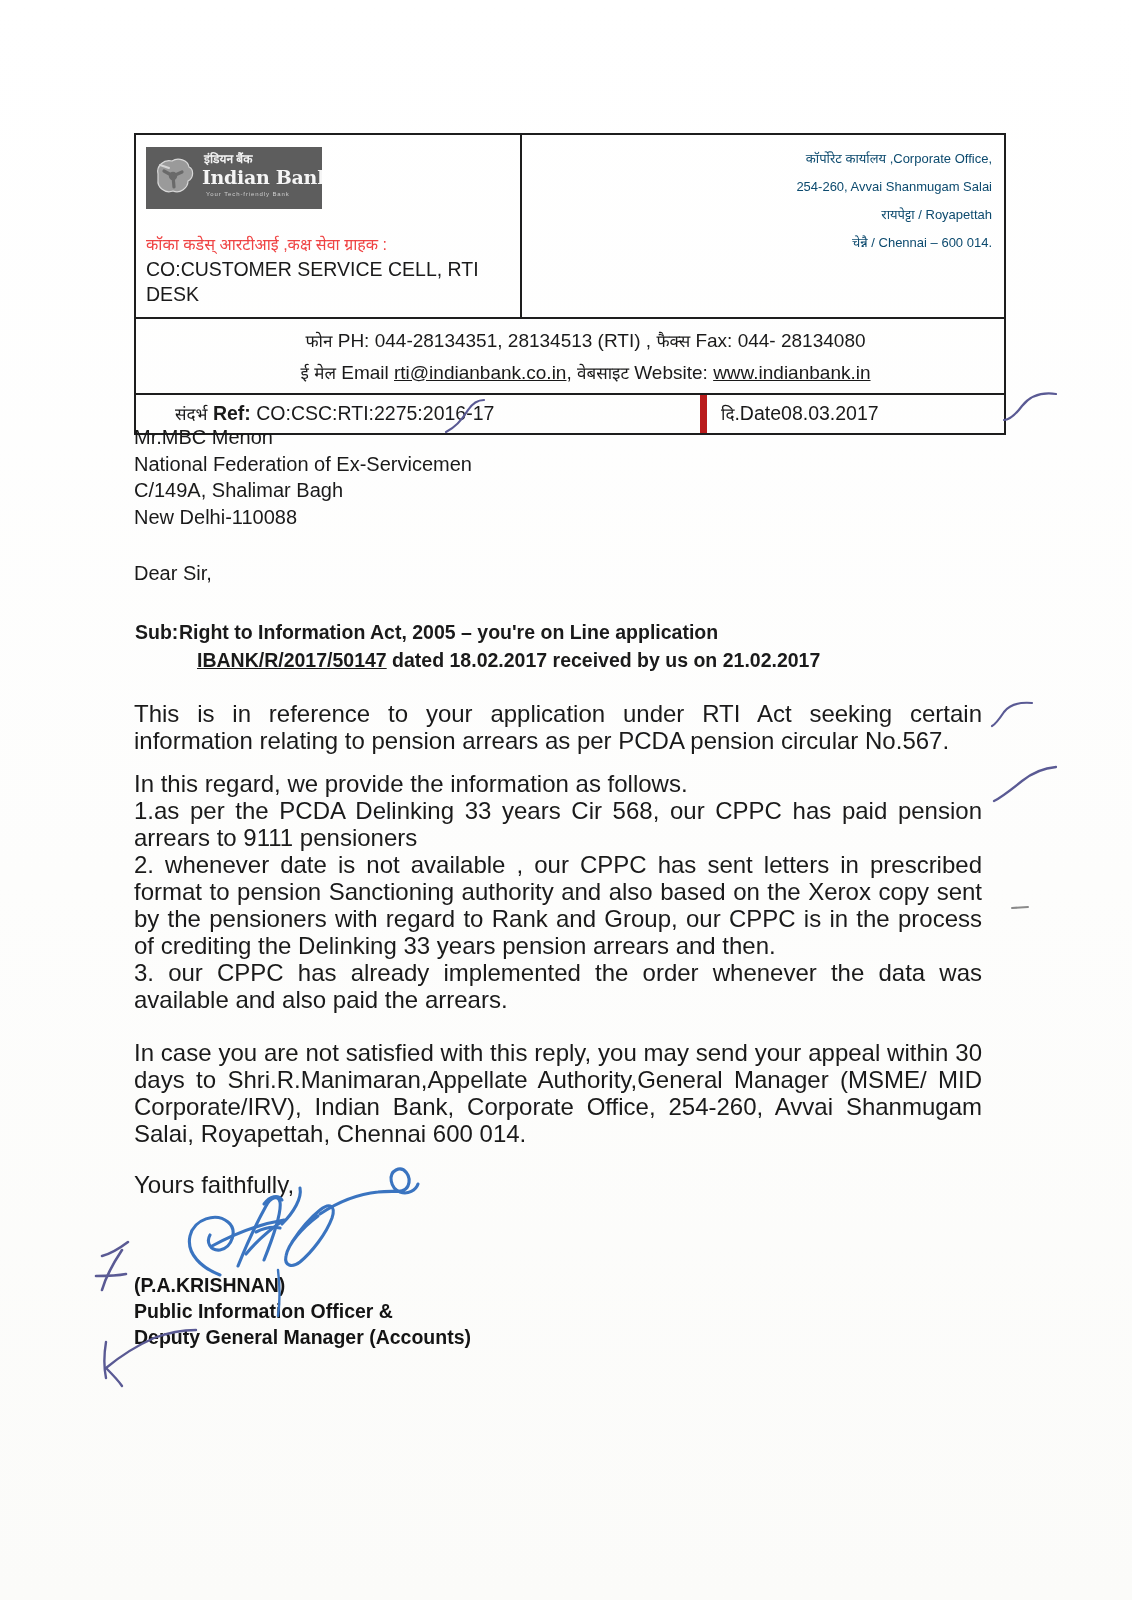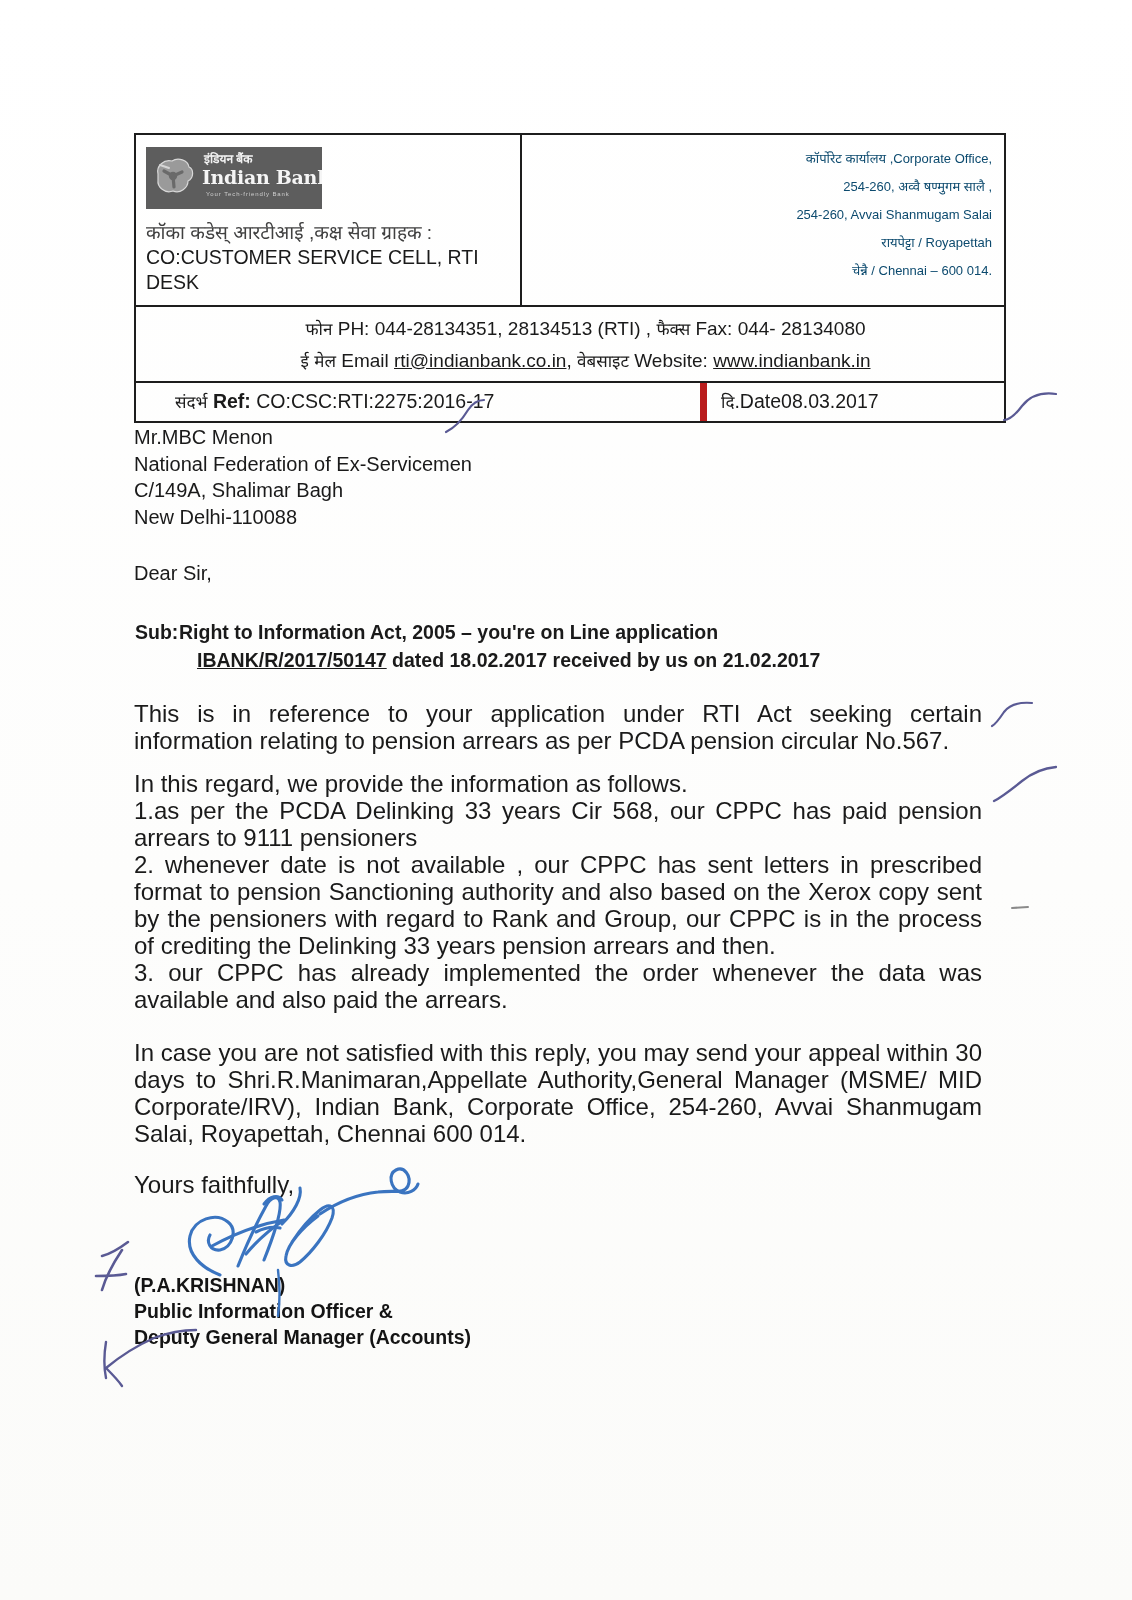--- a/index.html
+++ b/index.html
@@ -55,21 +55,21 @@
     box-sizing: border-box;
     padding: 10px 12px 8px 10px;
     text-align: right;
   }
 
   .bank-logo {
     width: 176px;
     height: 62px;
     background: #5d5d5d;
     position: relative;
-    margin-bottom: 12px;
+    margin-bottom: 24px;
     overflow: hidden;
   }
   .bank-logo .mark {
     position: absolute;
     left: 6px;
     top: 7px;
     width: 46px;
     height: 46px;
   }
   .bank-logo .logo-hi {
@@ -98,23 +98,23 @@
     position: absolute;
     left: 60px;
     top: 44px;
     font-size: 6px;
     color: #cfcfcf;
     letter-spacing: 0.9px;
     white-space: nowrap;
   }
 
   .dept-hi {
-    font-size: 19px;
+    font-size: 16px;
     line-height: 24px;
-    color: #404040;
+    color: #ef4444;
   }
   .dept-en {
     font-size: 19.5px;
     line-height: 25px;
     color: #1a1a1a;
   }
 
   .addr-line {
     font-size: 13px;
     line-height: 28px;
@@ -237,21 +237,20 @@
           <div class="logo-en">Indian Bank</div>
           <div class="logo-tag">Your Tech-friendly Bank</div>
         </div>
         <div class="dept-hi">कॉका  कडेस् आरटीआई ,कक्ष सेवा ग्राहक :</div>
         <div class="dept-en">CO:CUSTOMER SERVICE CELL, RTI</div>
         <div class="dept-en">DESK</div>
       </div>
 
       <div class="lh-right">
         <div class="addr-line">कॉर्पोरेट कार्यालय ,Corporate Office,</div>
-        <div class="addr-line">254-260, अव्वै षण्मुगम सालै ,</div>
         <div class="addr-line">254-260, Avvai Shanmugam Salai</div>
         <div class="addr-line">रायपेट्टा / Royapettah</div>
         <div class="addr-line">चेन्नै / Chennai – 600 014.</div>
       </div>
     </div>
 
     <div class="lh-row bordered-top">
       <div class="lh-contact">
         <div>
           <span class="hi">फोन</span>

